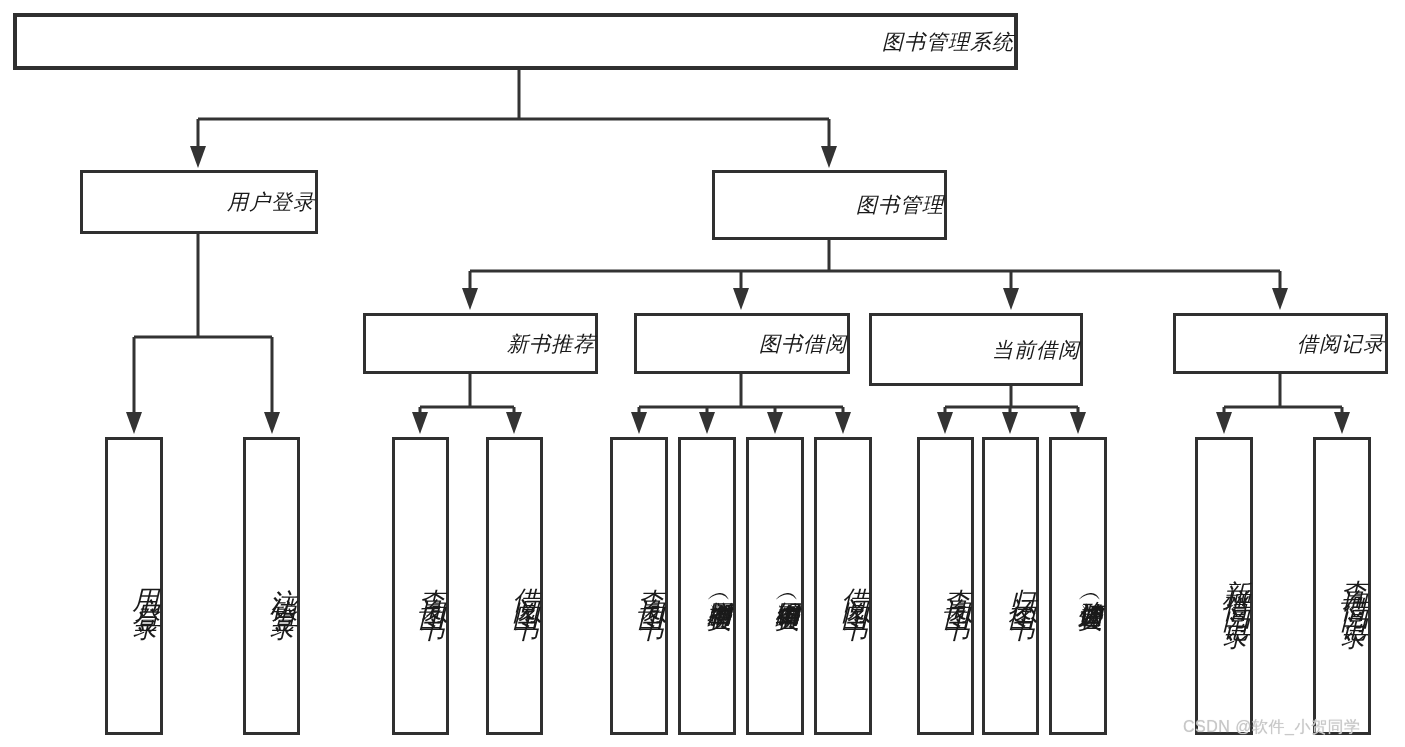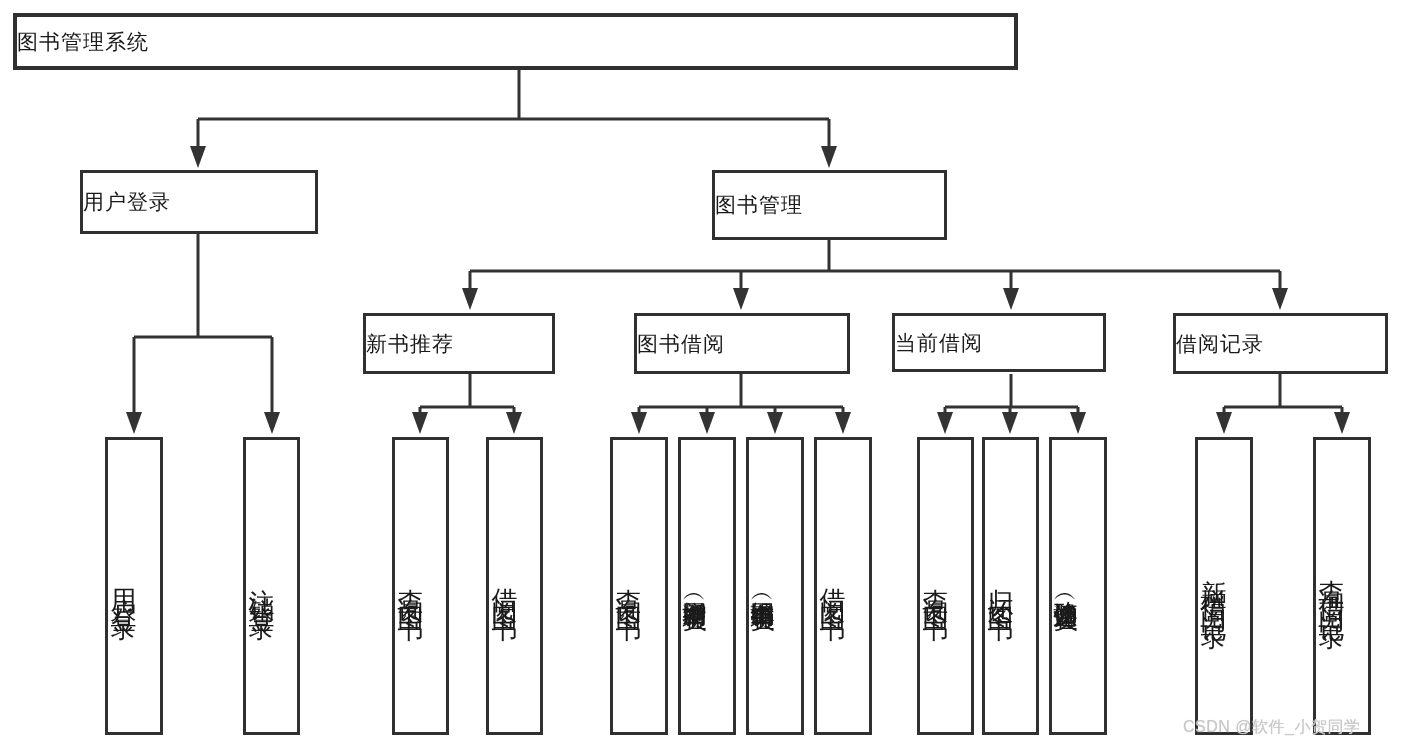--- a/index.html
+++ b/index.html
@@ -19,21 +19,22 @@
     stroke: #333333;
     stroke-width: 3;
   }
   .conn polygon { fill: #333333; stroke: none; }
   .hbox, .vbox {
     position: absolute;
     background: #ffffff;
     border: 3px solid #303030;
     display: flex;
     align-items: center;
-    justify-content: flex-start;
+    justify-content: flex-end;
+    font-style: italic;
   }
   .hbox.root { border-width: 4px; }
   .hlabel {
     font-size: 21px;
     color: #1a1a1a;
     letter-spacing: 1px;
     white-space: nowrap;
   }
   .vbox { top: 437px; height: 298px; }
   .vlabel {
@@ -112,27 +113,27 @@
     <span class="hlabel">图书管理系统</span>
   </div>
 
   <div class="hbox" style="left:80px;top:170px;width:238px;height:64px">
     <span class="hlabel">用户登录</span>
   </div>
   <div class="hbox" style="left:712px;top:170px;width:235px;height:70px">
     <span class="hlabel">图书管理</span>
   </div>
 
-  <div class="hbox" style="left:363px;top:313px;width:192px;height:61px">
+  <div class="hbox" style="left:363px;top:313px;width:235px;height:61px">
     <span class="hlabel">新书推荐</span>
   </div>
   <div class="hbox" style="left:634px;top:313px;width:216px;height:61px">
     <span class="hlabel">图书借阅</span>
   </div>
-  <div class="hbox" style="left:892px;top:313px;width:214px;height:59px">
+  <div class="hbox" style="left:869px;top:313px;width:214px;height:73px">
     <span class="hlabel">当前借阅</span>
   </div>
   <div class="hbox" style="left:1173px;top:313px;width:215px;height:61px">
     <span class="hlabel">借阅记录</span>
   </div>
 
   <div class="vbox" style="left:105px;width:58px">
     <span class="vlabel">用户登录</span>
   </div>
   <div class="vbox" style="left:243px;width:57px">

